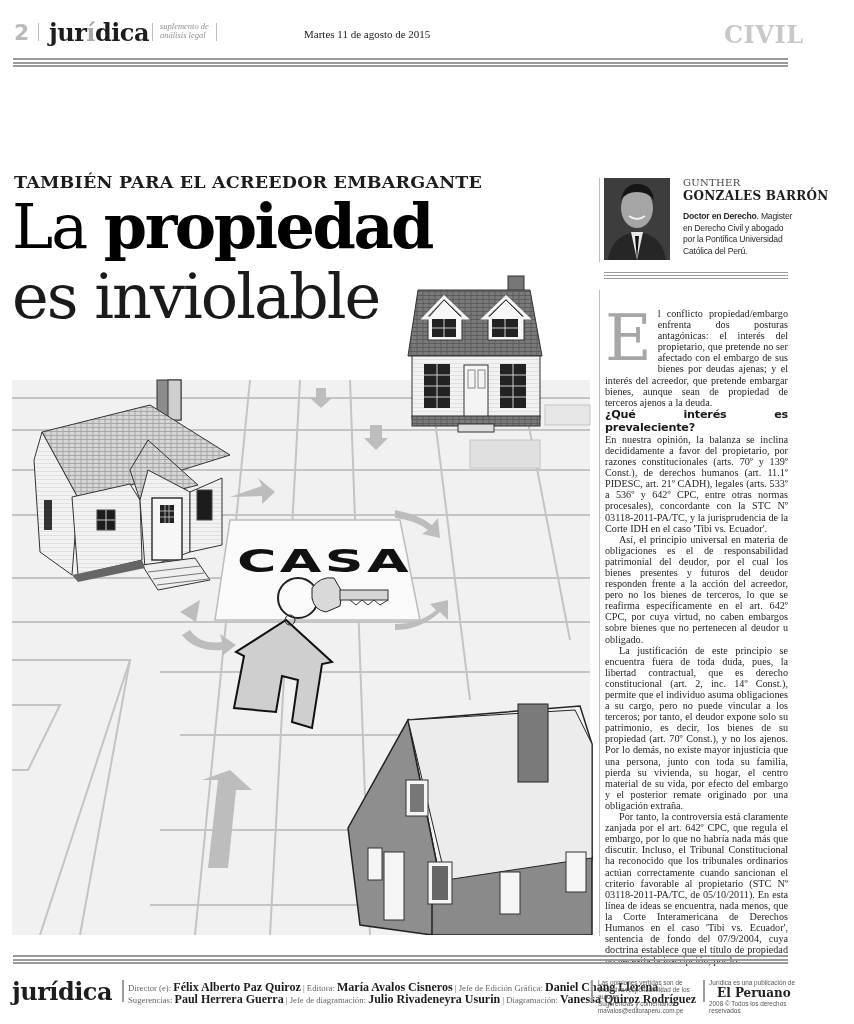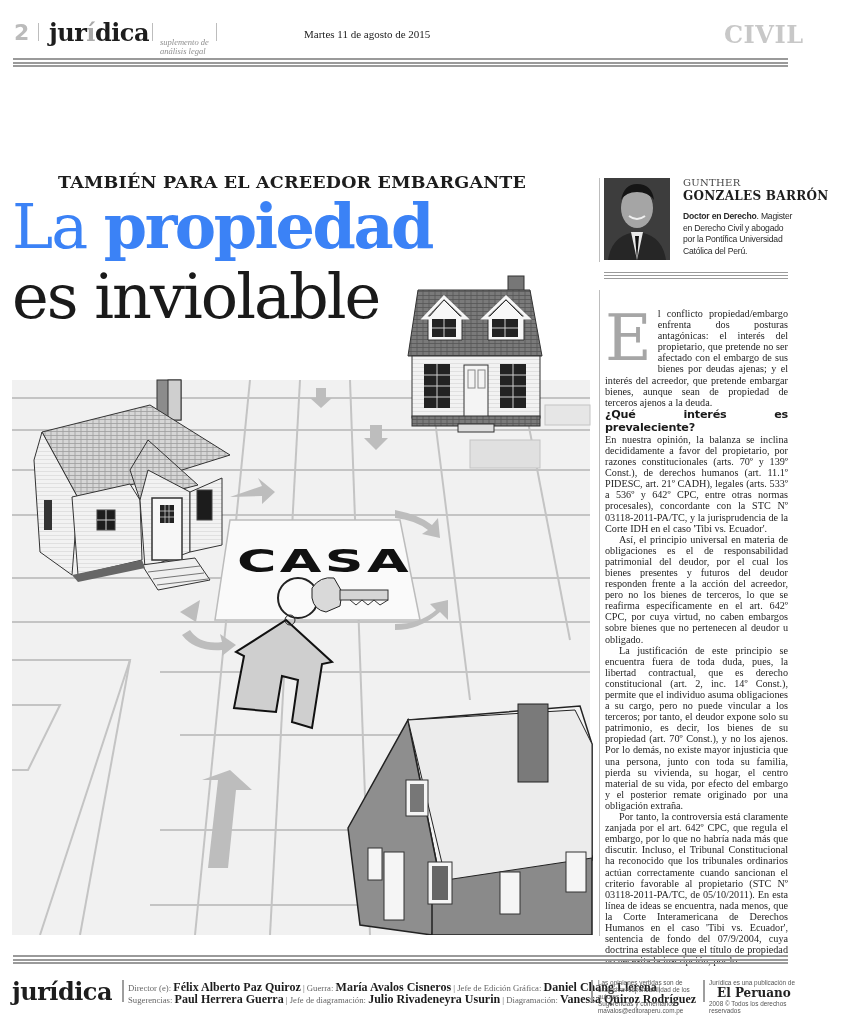--- a/index.html
+++ b/index.html
@@ -4,29 +4,29 @@
 <style>
   html, body { margin: 0; padding: 0; background: #ffffff; }
   body { width: 854px; height: 1024px; position: relative; overflow: hidden; font-family: "DejaVu Serif", serif; color: #1a1a1a; }
 
   
   .hdr { position: absolute; left: 0; top: 0; width: 854px; height: 80px; }
   .pg-num { position: absolute; left: 14px; top: 20px; font-family: "DejaVu Sans", sans-serif; font-weight: bold; font-size: 22px; color: #bbbbbb; }
   .hdr-sep { position: absolute; top: 23px; width: 1px; height: 18px; background: #bdbdbd; }
   .brand { position: absolute; left: 49px; top: 18px; font-family: "DejaVu Serif", serif; font-weight: bold; font-size: 24px; color: #1d1d1d; letter-spacing: -0.5px; }
   .brand .accent { color: #a9a9a9; }
-  .tagline { position: absolute; left: 160px; top: 38px; font-family: "Liberation Serif", serif; font-style: italic; font-size: 8.5px; line-height: 9px; color: #8e8e8e; width: 60px; }
+  .tagline { position: absolute; left: 160px; top: 22px; font-family: "Liberation Serif", serif; font-style: italic; font-size: 8.5px; line-height: 9px; color: #8e8e8e; width: 60px; }
   .date { position: absolute; left: 304px; top: 28px; font-family: "Liberation Serif", serif; font-size: 11px; color: #222; }
   .section { position: absolute; left: 724px; top: 20px; font-family: "DejaVu Serif", serif; font-weight: bold; font-size: 24px; color: #c8c8c8; letter-spacing: 0.5px; }
   .rules { position: absolute; left: 13px; width: 775px; height: 12px; }
   .rules div { height: 2px; background: #9a9a9a; margin-bottom: 1.5px; }
 
   
-  .kicker { position: absolute; left: 14px; top: 172px; font-family: "DejaVu Serif", serif; font-weight: bold; font-size: 17.5px; letter-spacing: 0.2px; color: #1d1d1d; white-space: nowrap; margin-left: 44px; }
-  .title1 { position: absolute; left: 12px; top: 192px; font-family: "DejaVu Serif", serif; font-size: 62px; line-height: 70px; color: #3b82f6; white-space: nowrap; letter-spacing: -2px; font-weight: 300; }
+  .kicker { position: absolute; left: 14px; top: 172px; font-family: "DejaVu Serif", serif; font-weight: bold; font-size: 17.5px; letter-spacing: 0.2px; color: #1d1d1d; white-space: nowrap; }
+  .title1 { position: absolute; left: 12px; top: 192px; font-family: "DejaVu Serif", serif; font-size: 62px; line-height: 70px; color: #000000; white-space: nowrap; letter-spacing: -2px; font-weight: 300; }
   .title1 b { font-weight: bold; letter-spacing: -2.5px; }
   .title2 { position: absolute; left: 12px; top: 262px; font-family: "DejaVu Serif", serif; font-size: 62px; line-height: 70px; color: #1a1a1a; white-space: nowrap; letter-spacing: -2px; font-weight: 300; text-align: center; }
 
   
   .illus { position: absolute; left: 0; top: 270px; width: 596px; height: 665px; }
 
   
   .author-photo { position: absolute; left: 604px; top: 178px; width: 66px; height: 82px; background: linear-gradient(180deg,#3a3a3a 0%, #6e6e6e 40%, #b5b5b5 60%, #5b5b5b 100%); overflow: hidden; }
   .author-first { position: absolute; left: 683px; top: 177px; font-family: "DejaVu Serif", serif; font-size: 10px; color: #444; letter-spacing: 0.3px; text-align: center; }
   .author-last { position: absolute; left: 683px; top: 189px; font-family: "DejaVu Serif", serif; font-weight: bold; font-size: 12px; color: #1d1d1d; letter-spacing: 0.3px; }
@@ -237,21 +237,21 @@
 
 <div class="rules" style="top:955px">
     <div></div>
     <div></div>
     <div></div>
   </div>
 <div class="foot-brand">jurídica</div>
 <span class="foot-sep" style="left:122px"></span>
 <div class="foot-credits">
   <div>
-    <span>Director (e): </span><b>Félix Alberto Paz Quiroz</b><span> | Guerra: </span><b>María Avalos Cisneros</b><span> | Jefe de Edición Gráfica: </span><b>Daniel Chang Llerena</b><span> |</span>
+    <span>Director (e): </span><b>Félix Alberto Paz Quiroz</b><span> | Editora: </span><b>María Avalos Cisneros</b><span> | Jefe de Edición Gráfica: </span><b>Daniel Chang Llerena</b><span> |</span>
   </div>
   <div>
     <span>Sugerencias: </span><b>Paul Herrera Guerra</b><span> | Jefe de diagramación: </span><b>Julio Rivadeneyra Usurin</b><span> | Diagramación: </span><b>Vanessa Quiroz Rodríguez</b>
   </div>
 </div>
 <span class="foot-sep" style="left:591px"></span>
 <div class="foot-note">
   <span>Las opiniones vertidas son de exclusiva responsabilidad de los autores.</span><br>
   <span>Sugerencias y comentarios:</span><br>
   <span>mavalos@editoraperu.com.pe</span>

